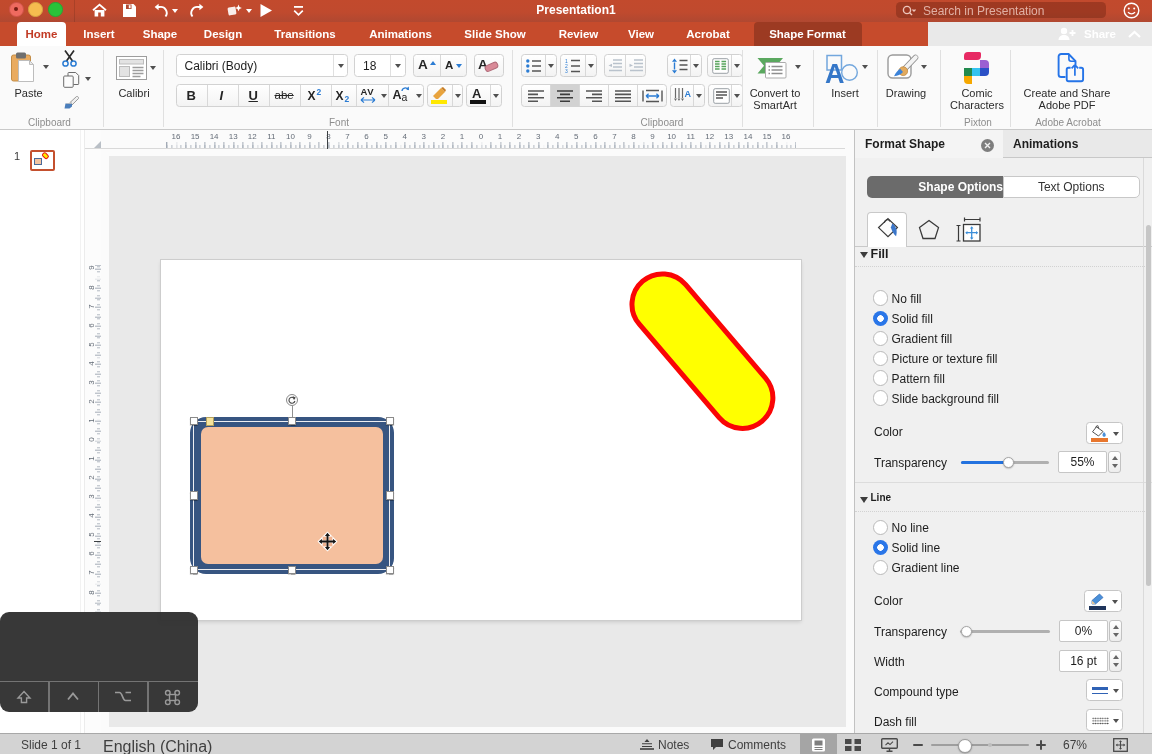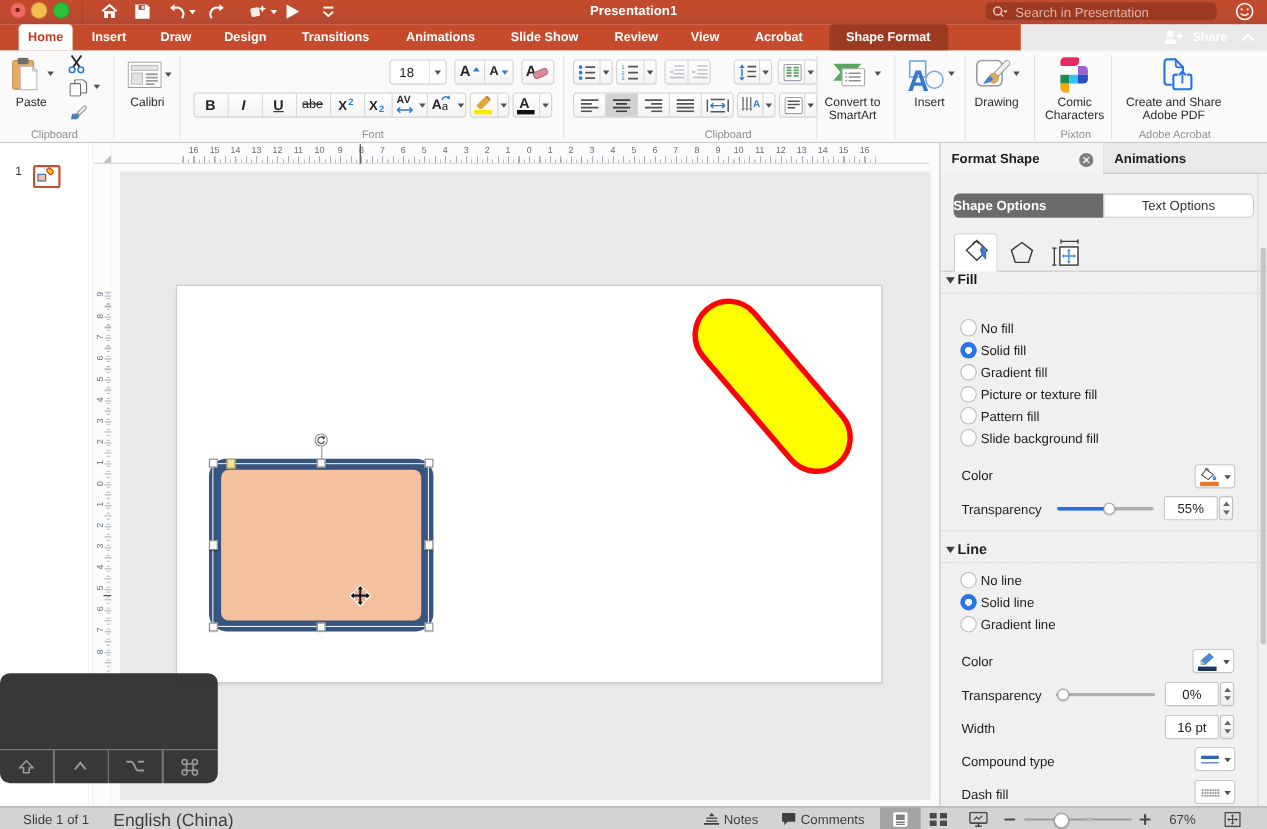--- a/index.html
+++ b/index.html
@@ -73,21 +73,21 @@
         <circle cx="8.5" cy="8.5" r="7.3" fill="none" stroke="#fff" stroke-width="1.4"></circle>
         <circle cx="5.8" cy="6.5" r="1" fill="#fff"></circle>
         <circle cx="11.2" cy="6.5" r="1" fill="#fff"></circle>
         <path d="M5 10.2a4.4 4.4 0 0 0 7 0" fill="none" stroke="#fff" stroke-width="1.3"></path>
       </svg>
 </div>
 <div class="ab" style="left:0;top:22px;width:928px;height:24px;background:#c64b2c">
   <div class="ab" style="left:17px;top:0;width:49px;height:24px;background:#fff;border-radius:4px 4px 0 0"></div>
   <div class="tt" style="left:17px;width:49px;color:#c23b25">Home</div>
   <div class="tt" style="left:79px;width:40px">Insert</div>
-  <div class="tt" style="left:140px;width:40px">Draw</div>
+  <div class="tt" style="left:140px;width:40px">Shape</div>
   <div class="tt" style="left:200px;width:46px">Design</div>
   <div class="tt" style="left:270px;width:70px">Transitions</div>
   <div class="tt" style="left:365px;width:71px">Animations</div>
   <div class="tt" style="left:460px;width:70px">Slide Show</div>
   <div class="tt" style="left:556px;width:45px">Review</div>
   <div class="tt" style="left:626px;width:30px">View</div>
   <div class="tt" style="left:683px;width:50px">Acrobat</div>
   <div class="ab" style="left:753.5px;top:0;width:108px;height:24px;background:#9c3a22;border-radius:4px 4px 0 0"></div>
   <div class="tt" style="left:753.5px;width:108px;font-weight:700">Shape Format</div>
   <svg class="ab" style="left:1057px;top:5px" width="19" height="14" viewBox="0 0 19 14">
@@ -128,20 +128,25 @@
   <div class="gsep" style="left:103px"></div>
   <svg class="ab" style="left:116px;top:10px" width="31" height="24" viewBox="0 0 31 24">
         <rect x="0.5" y="0.5" width="30" height="23" fill="#fff" stroke="#9d9d9d"></rect>
         <rect x="3.5" y="3.5" width="24" height="4.5" fill="#e3e3e3" stroke="#bcbcbc"></rect>
         <rect x="3.5" y="10.5" width="10" height="10" fill="#e3e3e3" stroke="#bcbcbc"></rect>
         <path d="M16.5 11.5h11M16.5 14.5h11M16.5 17.5h11M16.5 20.5h8" stroke="#9d9d9d" stroke-width="1.6"></path>
       </svg>
   <div class="dd" style="left:150px;top:20px"></div>
   <div class="lab" style="left:113px;top:42px;width:42px">Calibri</div>
   <div class="gsep" style="left:163px"></div>
+  <div class="btn" style="left:175.5px;top:8px;width:172.5px;height:23px;background:#fff">
+    <div class="ab" style="left:8px;top:4px;font-size:12px;color:#1e1e1e">Calibri (Body)</div>
+    <div class="ab" style="left:156px;top:0;width:1px;height:21px;background:#e0e0e0"></div>
+    <div class="dd" style="left:161px;top:9px"></div>
+  </div>
   <div class="btn" style="left:354px;top:8px;width:51.5px;height:23px;background:#fff">
     <div class="ab" style="left:8px;top:4px;font-size:12px;color:#1e1e1e">18</div>
     <div class="ab" style="left:35px;top:0;width:1px;height:21px;background:#e0e0e0"></div>
     <div class="dd" style="left:40px;top:9px"></div>
   </div>
   <div class="btn" style="left:413px;top:8px;width:53.5px;height:23px">
     <div class="cell" style="left:0;width:27px">
           <span class="ab" style="left:4px;top:2px;font-size:13.5px;font-weight:600;color:#252525">A</span>
           <span class="ab dd" style="left:16px;top:6px;border-top:none;border-bottom:4.5px solid #2b7cd3"></span>
         </div>
@@ -461,21 +466,21 @@
     </svg>
 <div class="ab" style="left:853.5px;top:130px;width:298.5px;height:603px;background:#f0f0f0;border-left:1px solid #c2c2c2;overflow:hidden">
   <div class="ab" style="left:0;top:0;width:148px;height:28px;background:#f4f4f4;border-right:1px solid #c8c8c8"></div>
   <div class="ab" style="left:148px;top:0;width:150.5px;height:27px;background:#e9e9e9;border-bottom:1px solid #c8c8c8"></div>
   <div class="ab" style="left:10.5px;top:7px;font-size:12px;font-weight:700;color:#1d1d1d">Format Shape</div>
   <div class="ab" style="left:126px;top:8.5px;width:13.5px;height:13.5px;border-radius:50%;background:#7e7e7e"></div>
   <svg class="ab" style="left:129.5px;top:12px" width="7" height="7" viewBox="0 0 7 7">
         <path d="M1 1 6 6M6 1 1 6" stroke="#f0f0f0" stroke-width="1.4"></path>
       </svg>
   <div class="ab" style="left:158.5px;top:7px;font-size:12px;font-weight:700;color:#1d1d1d">Animations</div>
-  <div class="ab" style="left:12px;top:46px;width:136.5px;height:22px;background:#6b6b6b;border-radius:5px 0 0 5px;text-align:left;line-height:22px;font-size:12px;font-weight:700;color:#fff">Shape Options</div>
+  <div class="ab" style="left:12px;top:46px;width:136.5px;height:22px;background:#6b6b6b;border-radius:5px 0 0 5px;text-align:right;line-height:22px;font-size:12px;font-weight:700;color:#fff">Shape Options</div>
   <div class="ab" style="left:148.5px;top:46px;width:136.5px;height:22px;background:#fff;border:1px solid #c8c8c8;border-radius:0 5px 5px 0;box-sizing:border-box;text-align:center;line-height:20px;font-size:12px;color:#333">Text Options</div>
   <div class="ab" style="left:0;top:115.5px;width:298.5px;height:1px;background:#c9c9c9"></div>
   <div class="ab" style="left:12.5px;top:82px;width:40px;height:34.5px;background:#fff;border:1px solid #c9c9c9;border-bottom:none;border-radius:4px 4px 0 0;box-sizing:border-box"></div>
   <svg class="ab" style="left:21px;top:86px" width="24" height="24" viewBox="0 0 24 24">
         <path d="M12 2.6 21.4 11.6 12 20.6 2.6 11.6z" fill="#fcfcfc" stroke="#3a3a3a" stroke-width="1.25"></path>
         <path d="M8.3 6.8C8.8 3.6 12.2 2.4 14 5.4" fill="none" stroke="#3a3a3a" stroke-width="1.2"></path>
         <path d="M16.3 7.6c3.8 2.7 5.3 7 3.8 12.6-2.2-1.8-3.9-5-5.3-8.8z" fill="#3b76c9"></path>
       </svg>
   <svg class="ab" style="left:63px;top:89px" width="22" height="21" viewBox="0 0 22 21">
         <path d="M11 1.5 20.5 8.6 17 19.5H5L1.5 8.6z" fill="none" stroke="#3a3a3a" stroke-width="1.3"></path>
@@ -518,21 +523,21 @@
   <div class="ab" style="left:148.8px;top:326.5px;width:11px;height:11px;border-radius:50%;background:#fff;border:1px solid #a6a6a6;box-sizing:border-box;box-shadow:0 0.5px 1.5px rgba(0,0,0,.3)"></div>
   <div class="spin" style="left:203.5px;top:321px">
         <div class="spinf">55%</div>
         <div class="stepr">
           <span class="uarr"></span>
           <span class="darr"></span>
         </div>
       </div>
   <div class="ab" style="left:0;top:351.5px;width:298.5px;height:1px;background:#dcdcdc"></div>
   <div class="ab" style="left:5px;top:367px;width:0;height:0;border-left:4.5px solid transparent;border-right:4.5px solid transparent;border-top:6px solid #3d3d3d"></div>
-  <div class="ab" style="left:16px;top:362px;font-size:13px;font-weight:700;color:#1d1d1d">Line</div>
+  <div class="ab" style="left:16px;top:362px;font-size:10px;font-weight:700;color:#1d1d1d">Line</div>
   <div class="ab" style="left:0;top:381px;width:298.5px;border-top:1px dotted #d2d2d2"></div>
   <div class="radio" style="left:18px;top:389.8px"></div>
       <div class="rlab" style="left:37px;top:391px">No line</div>
   <div class="radio sel" style="left:18px;top:409.8px"></div>
       <div class="rlab" style="left:37px;top:411px">Solid line</div>
   <div class="radio" style="left:18px;top:429.8px"></div>
       <div class="rlab" style="left:37px;top:431px">Gradient line</div>
   <div class="plab" style="left:19.5px;top:463.5px">Color</div>
   <div class="pbtn" style="left:229.5px;top:460px;width:38px">
     <svg class="ab" style="left:5px;top:2px" width="15" height="12" viewBox="0 0 15 12">

